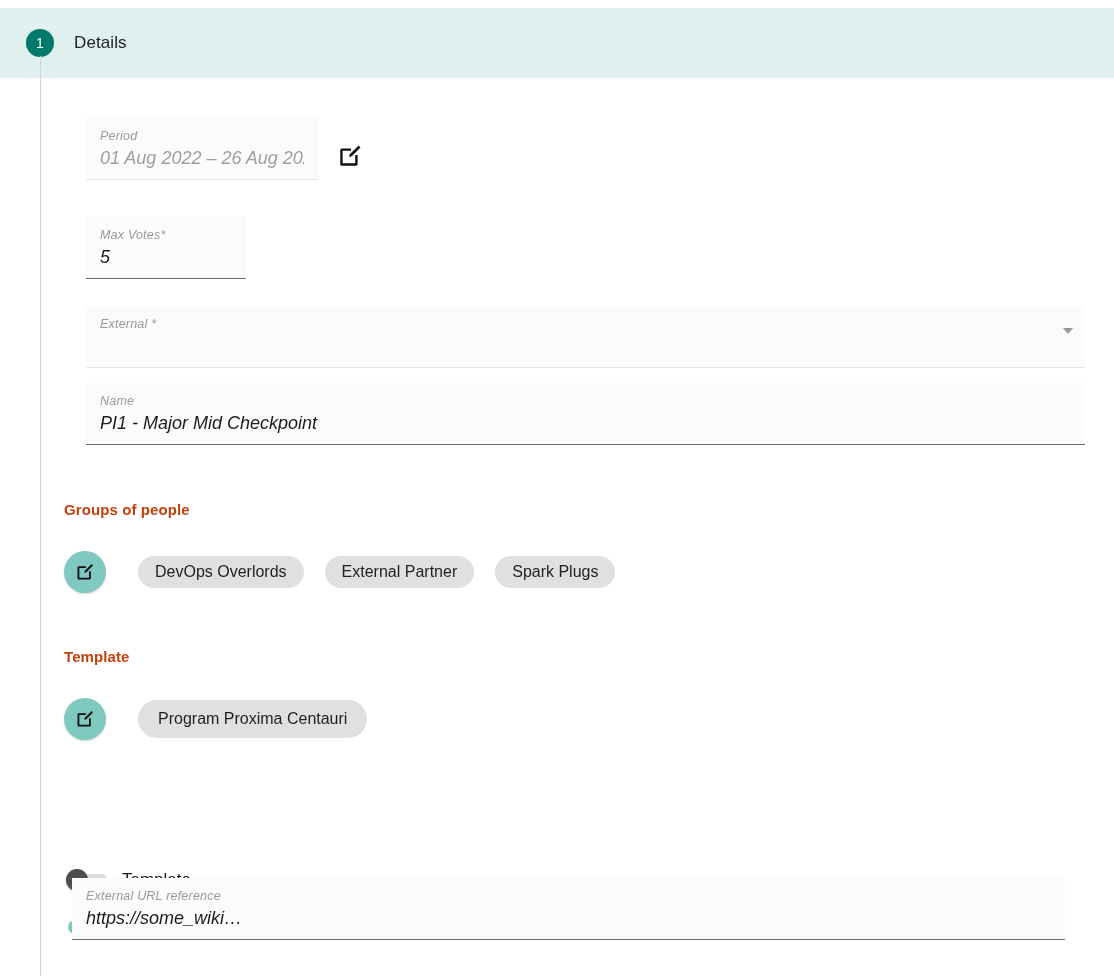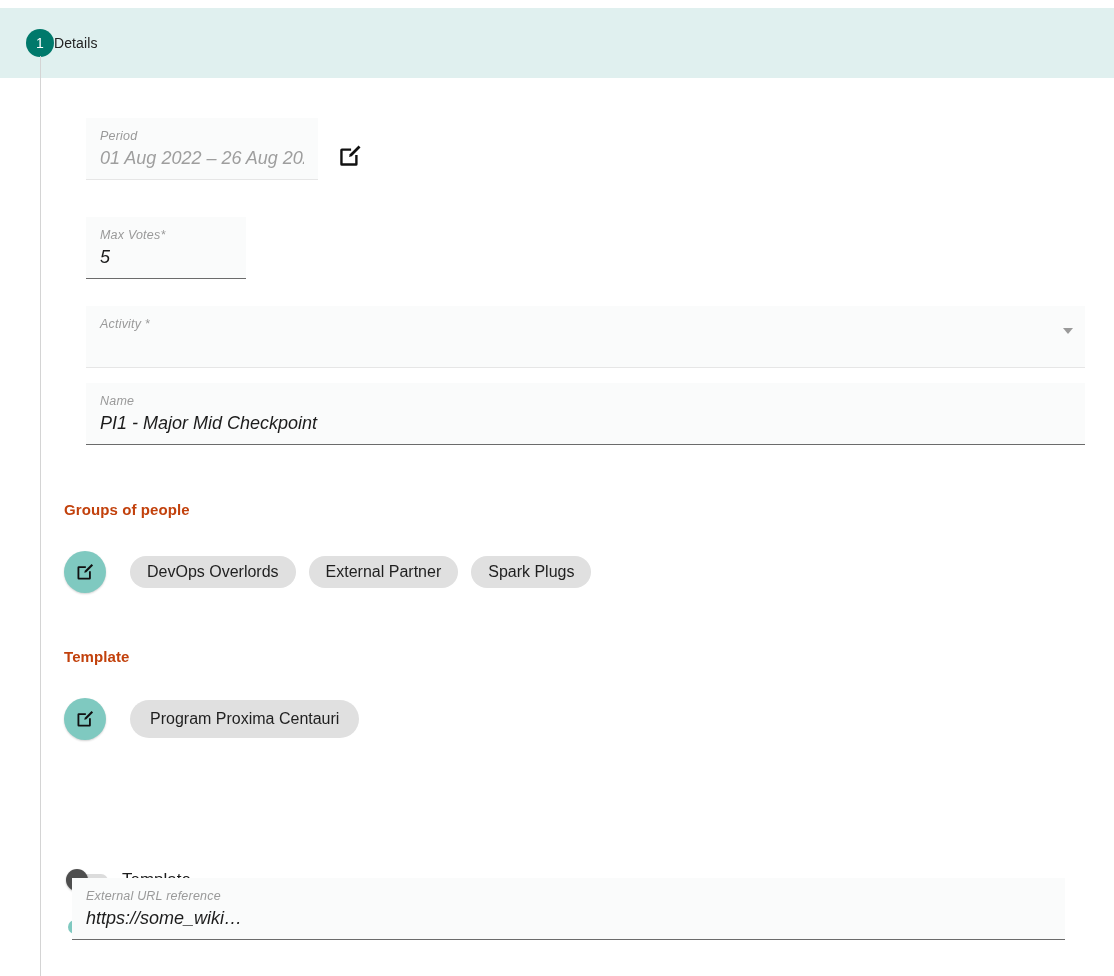--- a/index.html
+++ b/index.html
@@ -40,21 +40,22 @@
     font-size: 14px;
     display: flex;
     align-items: center;
     justify-content: center;
     margin-left: 26px;
     flex: 0 0 auto;
     font-family: "Liberation Sans", sans-serif;
   }
 
   .step-title {
-    font-size: 14px;
+    margin-left: 20px;
+    font-size: 17px;
     color: #222222;
     letter-spacing: 0.1px;
   }
 
   
   .step-connector {
     position: absolute;
     left: 40px;
     top: 56px;
     width: 1px;
@@ -145,21 +146,21 @@
   }
   #heading-groups   { top: 423px; }
   #heading-activity { top: 570px; }
 
   
   .chip-row {
     position: absolute;
     left: 64px;
     display: flex;
     align-items: center;
-    gap: 4px;
+    gap: 12px;
   }
   #row-groups   { top: 473px; }
   #row-activity { top: 620px; }
 
   .fab {
     width: 42px;
     height: 42px;
     border-radius: 50%;
     background: #7fc9c0;
     display: flex;
@@ -267,21 +268,21 @@
       </svg>
     </div>
 
     <div class="field" id="field-maxvotes">
       <div class="label">Max Votes*</div>
       <div class="value">5</div>
       <div class="underline"></div>
     </div>
 
     <div class="field disabled" id="field-journal">
-      <div class="label">Activity *</div>
+      <div class="label">External *</div>
       <div class="caret"></div>
       <div class="underline"></div>
     </div>
 
     <div class="field" id="field-name">
       <div class="label">Name</div>
       <div class="value">PI1 - Major Mid Checkpoint</div>
       <div class="underline"></div>
     </div>
 

